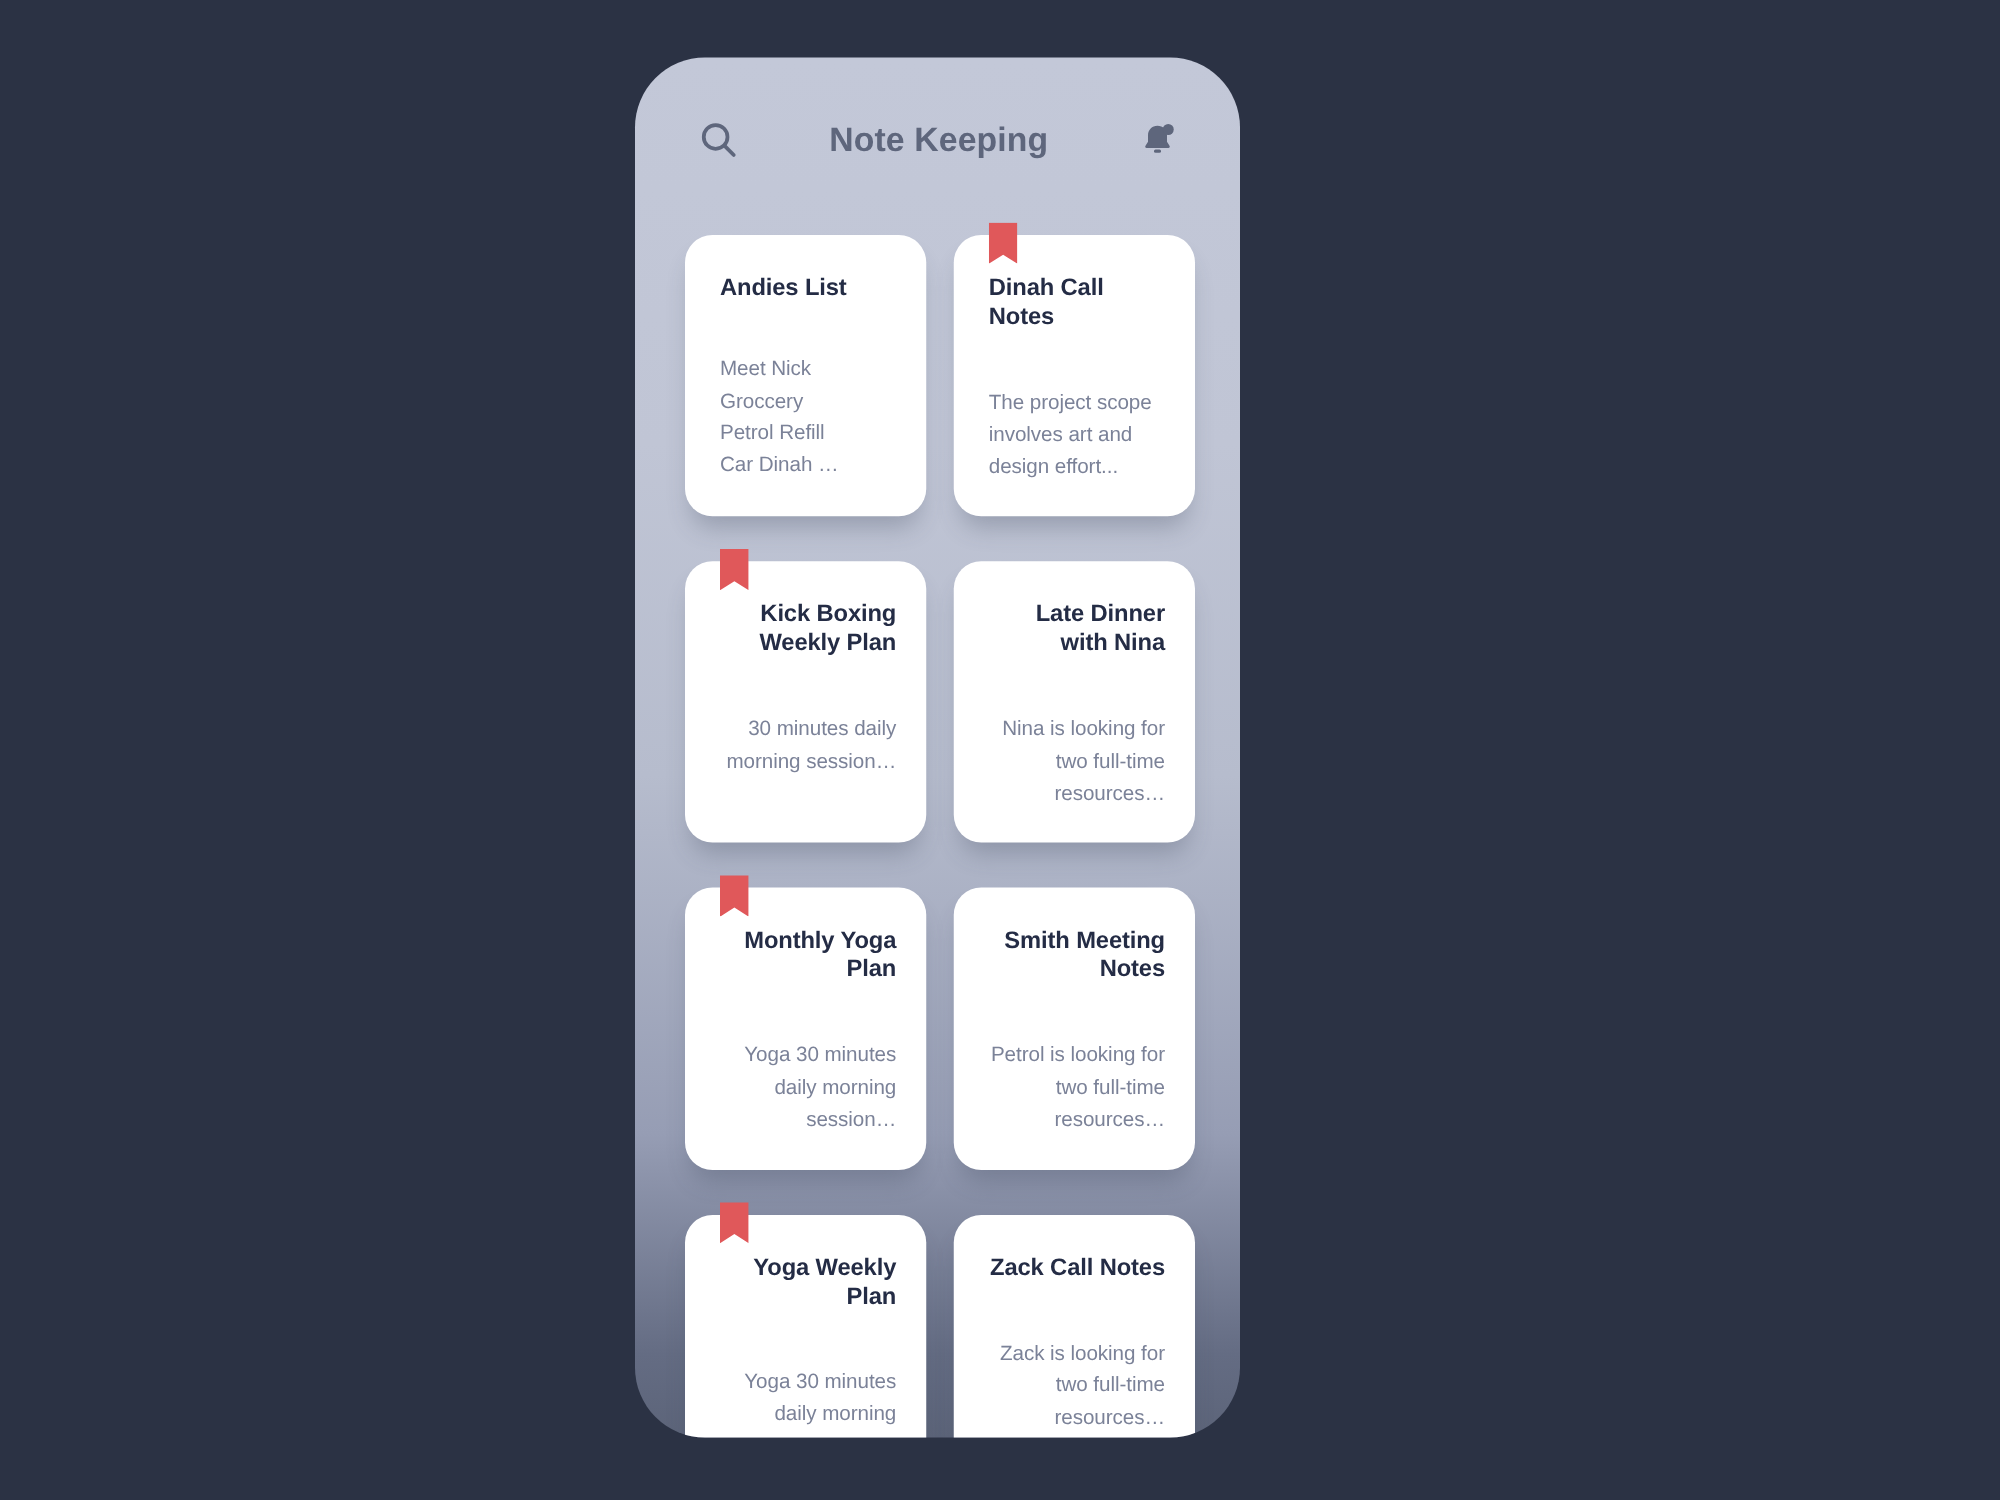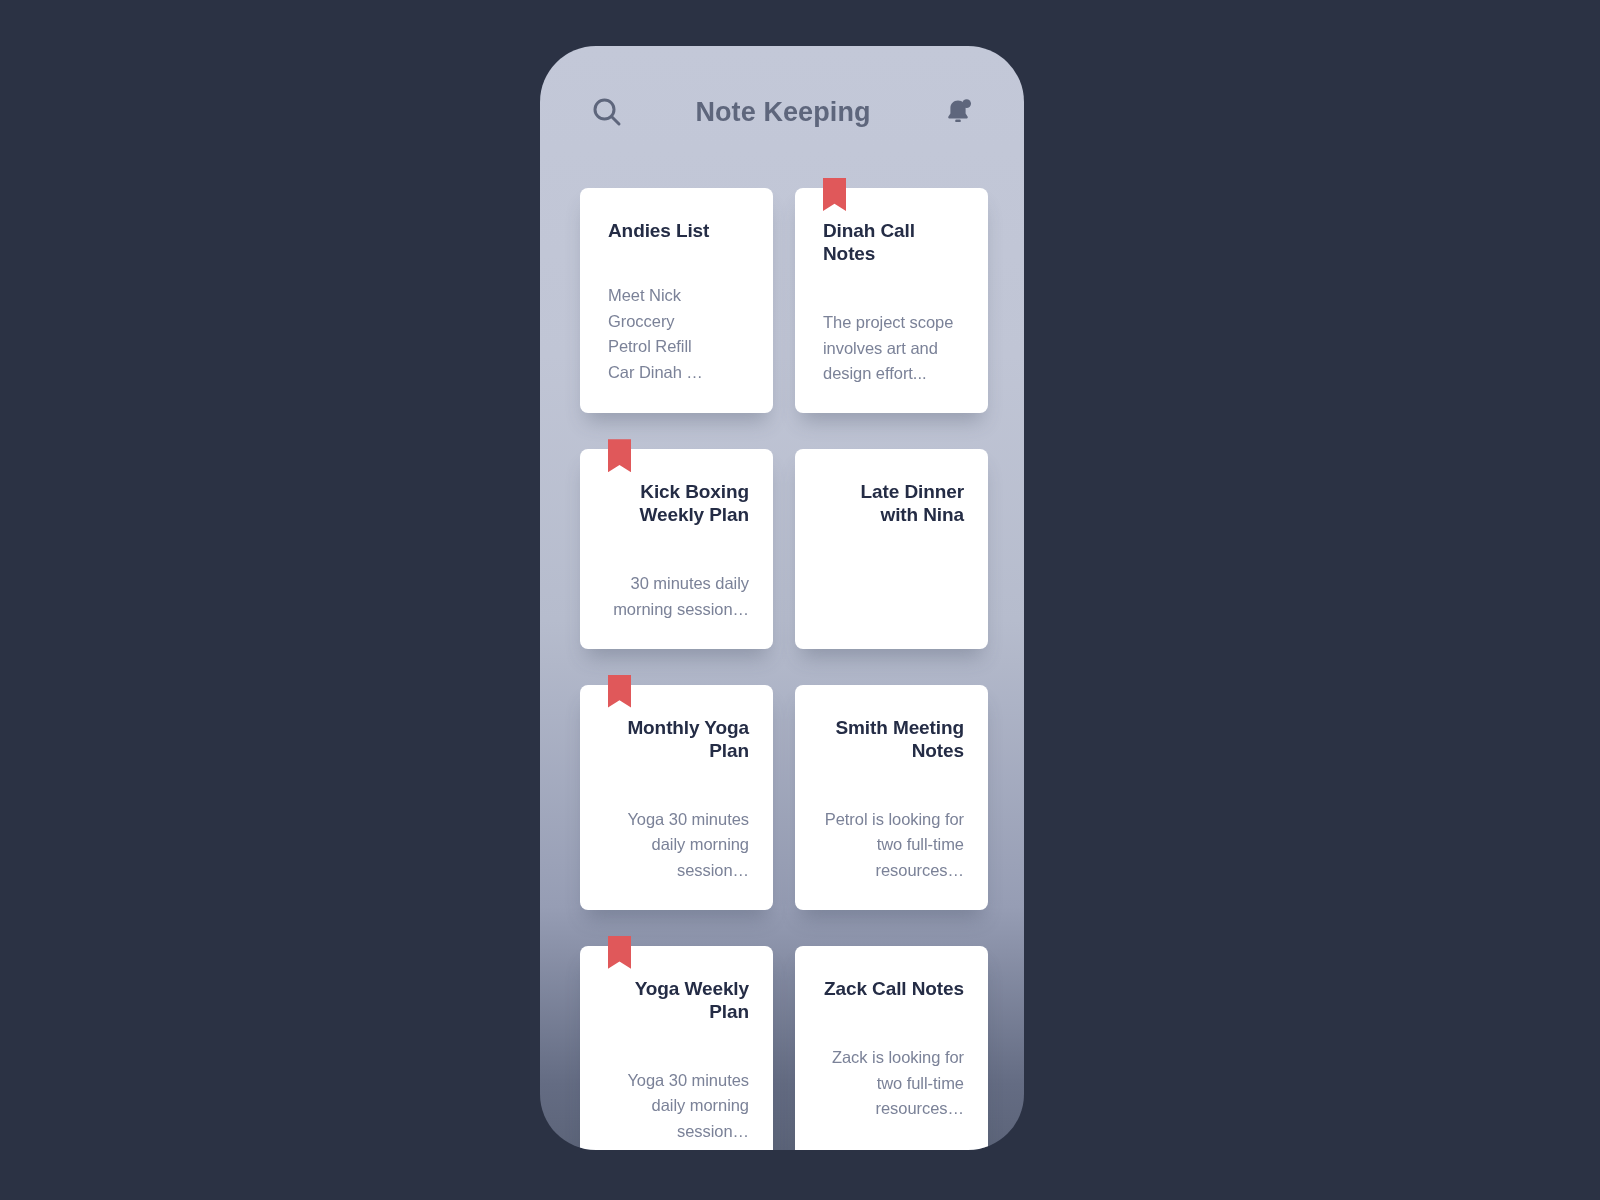--- a/index.html
+++ b/index.html
@@ -9,21 +9,21 @@
     height: 1200px;
     background: #2b3244;
     font-family: "Liberation Sans", sans-serif;
     overflow: hidden;
     position: relative;
   }
 
   
   .phone {
     position: absolute;
-    left: 540px;
+    left: 508px;
     top: 46px;
     width: 484px;
     height: 1104px;
     border-radius: 56px;
     background: linear-gradient(180deg,
                 #c3c8d8 0%,
                 #c0c5d5 28%,
                 #b6bccd 52%,
                 #969db4 78%,
                 #646c83 94%,
@@ -69,21 +69,21 @@
     width: 408px;
     display: grid;
     grid-template-columns: 1fr 1fr;
     column-gap: 22px;
     row-gap: 36px;
   }
 
   .card {
     position: relative;
     background: #ffffff;
-    border-radius: 8px;
+    border-radius: 22px;
     padding: 32px 24px 26px 28px;
     min-height: 196px;
     box-shadow: 0 14px 20px -6px rgba(61,68,88,.30);
   }
   .card.tall { min-height: 198px; text-align: right; }
 
   .ribbon {
     position: absolute;
     top: -10px;
     left: 28px;
@@ -163,20 +163,21 @@
     </div>
 
     <div class="card tall">
       <div class="ribbon"></div>
       <div class="card-title">Kick Boxing Weekly Plan</div>
       <div class="card-body">30 minutes daily morning session…</div>
     </div>
 
     <div class="card tall">
       <div class="card-title">Late Dinner with Nina</div>
+      <div class="card-body">Nina is looking for two full-time resources…</div>
     </div>
 
     <div class="card tall">
       <div class="ribbon"></div>
       <div class="card-title">Monthly Yoga Plan</div>
       <div class="card-body">Yoga 30 minutes daily morning session…</div>
     </div>
 
     <div class="card tall">
       <div class="card-title">Smith Meeting Notes</div>

